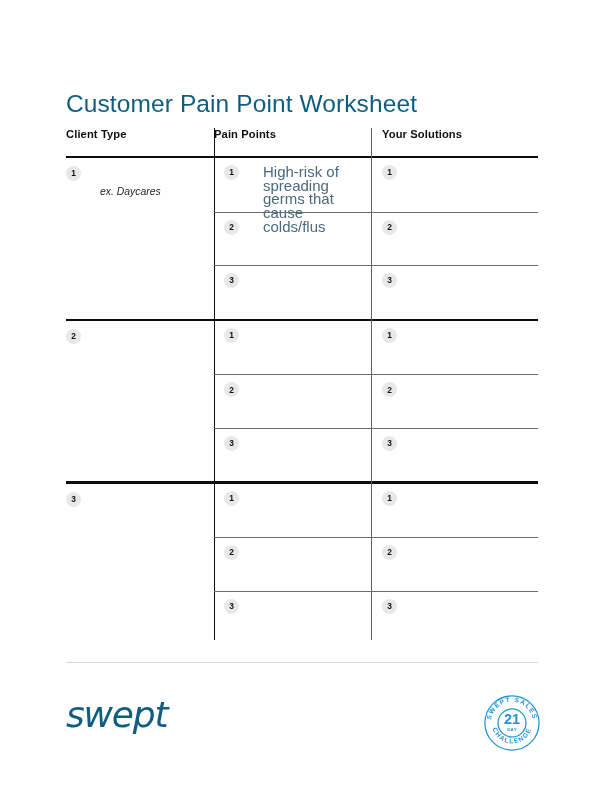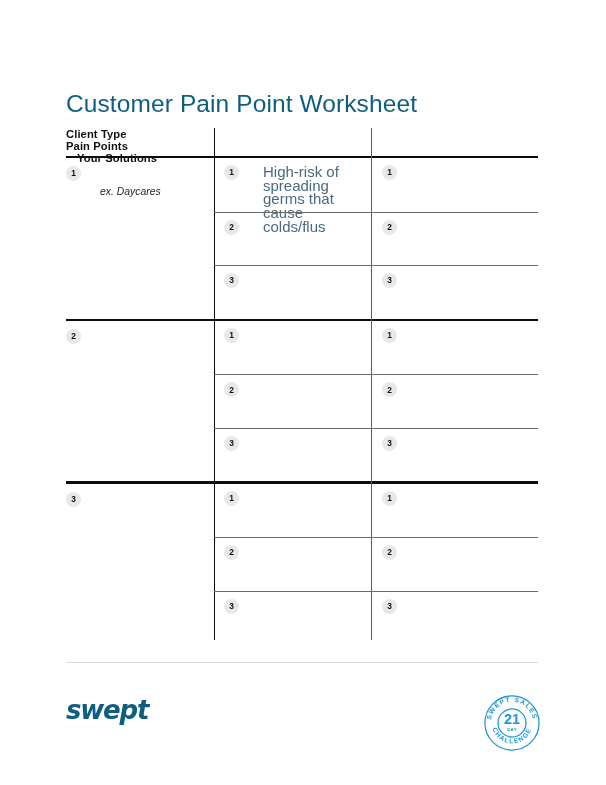--- a/index.html
+++ b/index.html
@@ -42,21 +42,20 @@
     position: absolute;
     left: 66px;
     top: 128px;
     width: 472px;
   }
 
   .thead {
     display: flex;
     height: 28px;
     align-items: flex-start;
-    flex-direction: column;
   }
   .th {
     font-size: 11.2px;
     font-weight: bold;
     color: #111;
     letter-spacing: 0.1px;
     padding-top: 0px;
     box-sizing: border-box;
   }
   .col-a { width: 148px; }
@@ -164,22 +163,22 @@
     width: 472px;
     height: 1px;
     background: #d8d8d8;
   }
   .logo {
     position: absolute;
     left: 66px;
     top: 697px;
     font-family: "DejaVu Sans", sans-serif;
     font-style: italic;
-    font-weight: bold;
-    font-size: 26px;
+    font-weight: normal;
+    font-size: 36px;
     letter-spacing: -1.2px;
     color: #0f5e80;
     line-height: 1;
   }
   .seal {
     position: absolute;
     left: 483px;
     top: 694px;
     width: 58px;
     height: 58px;

